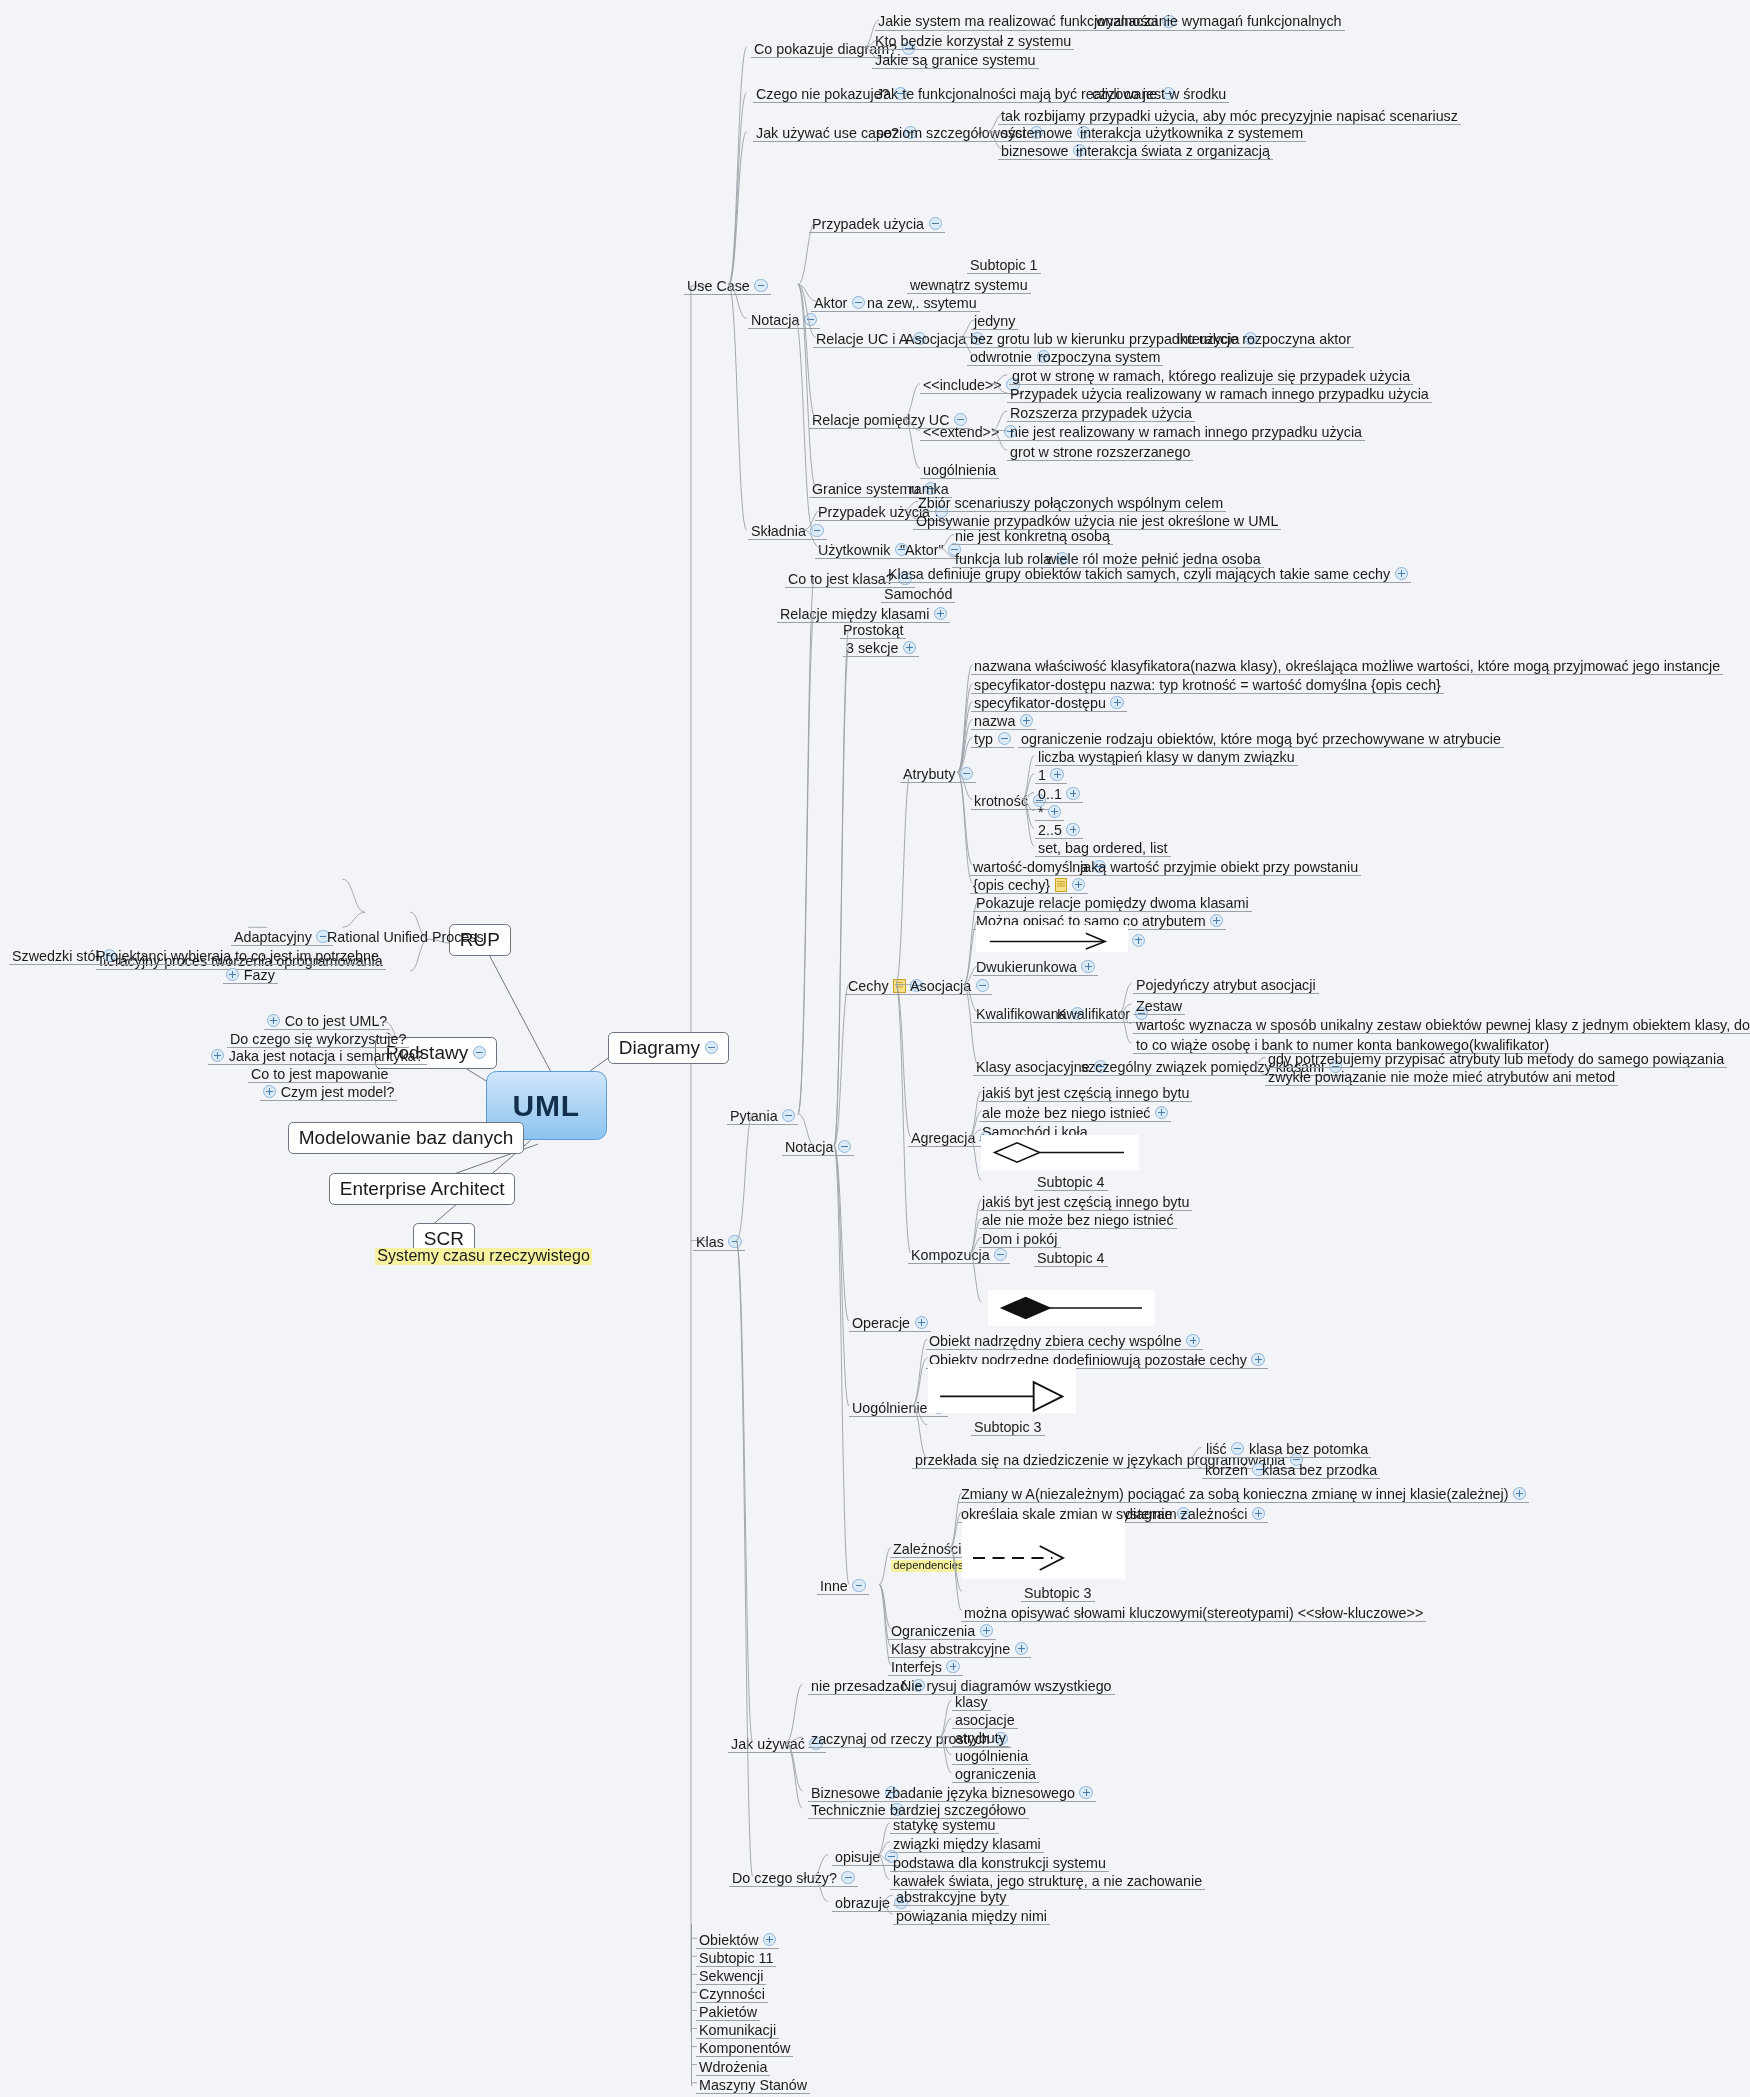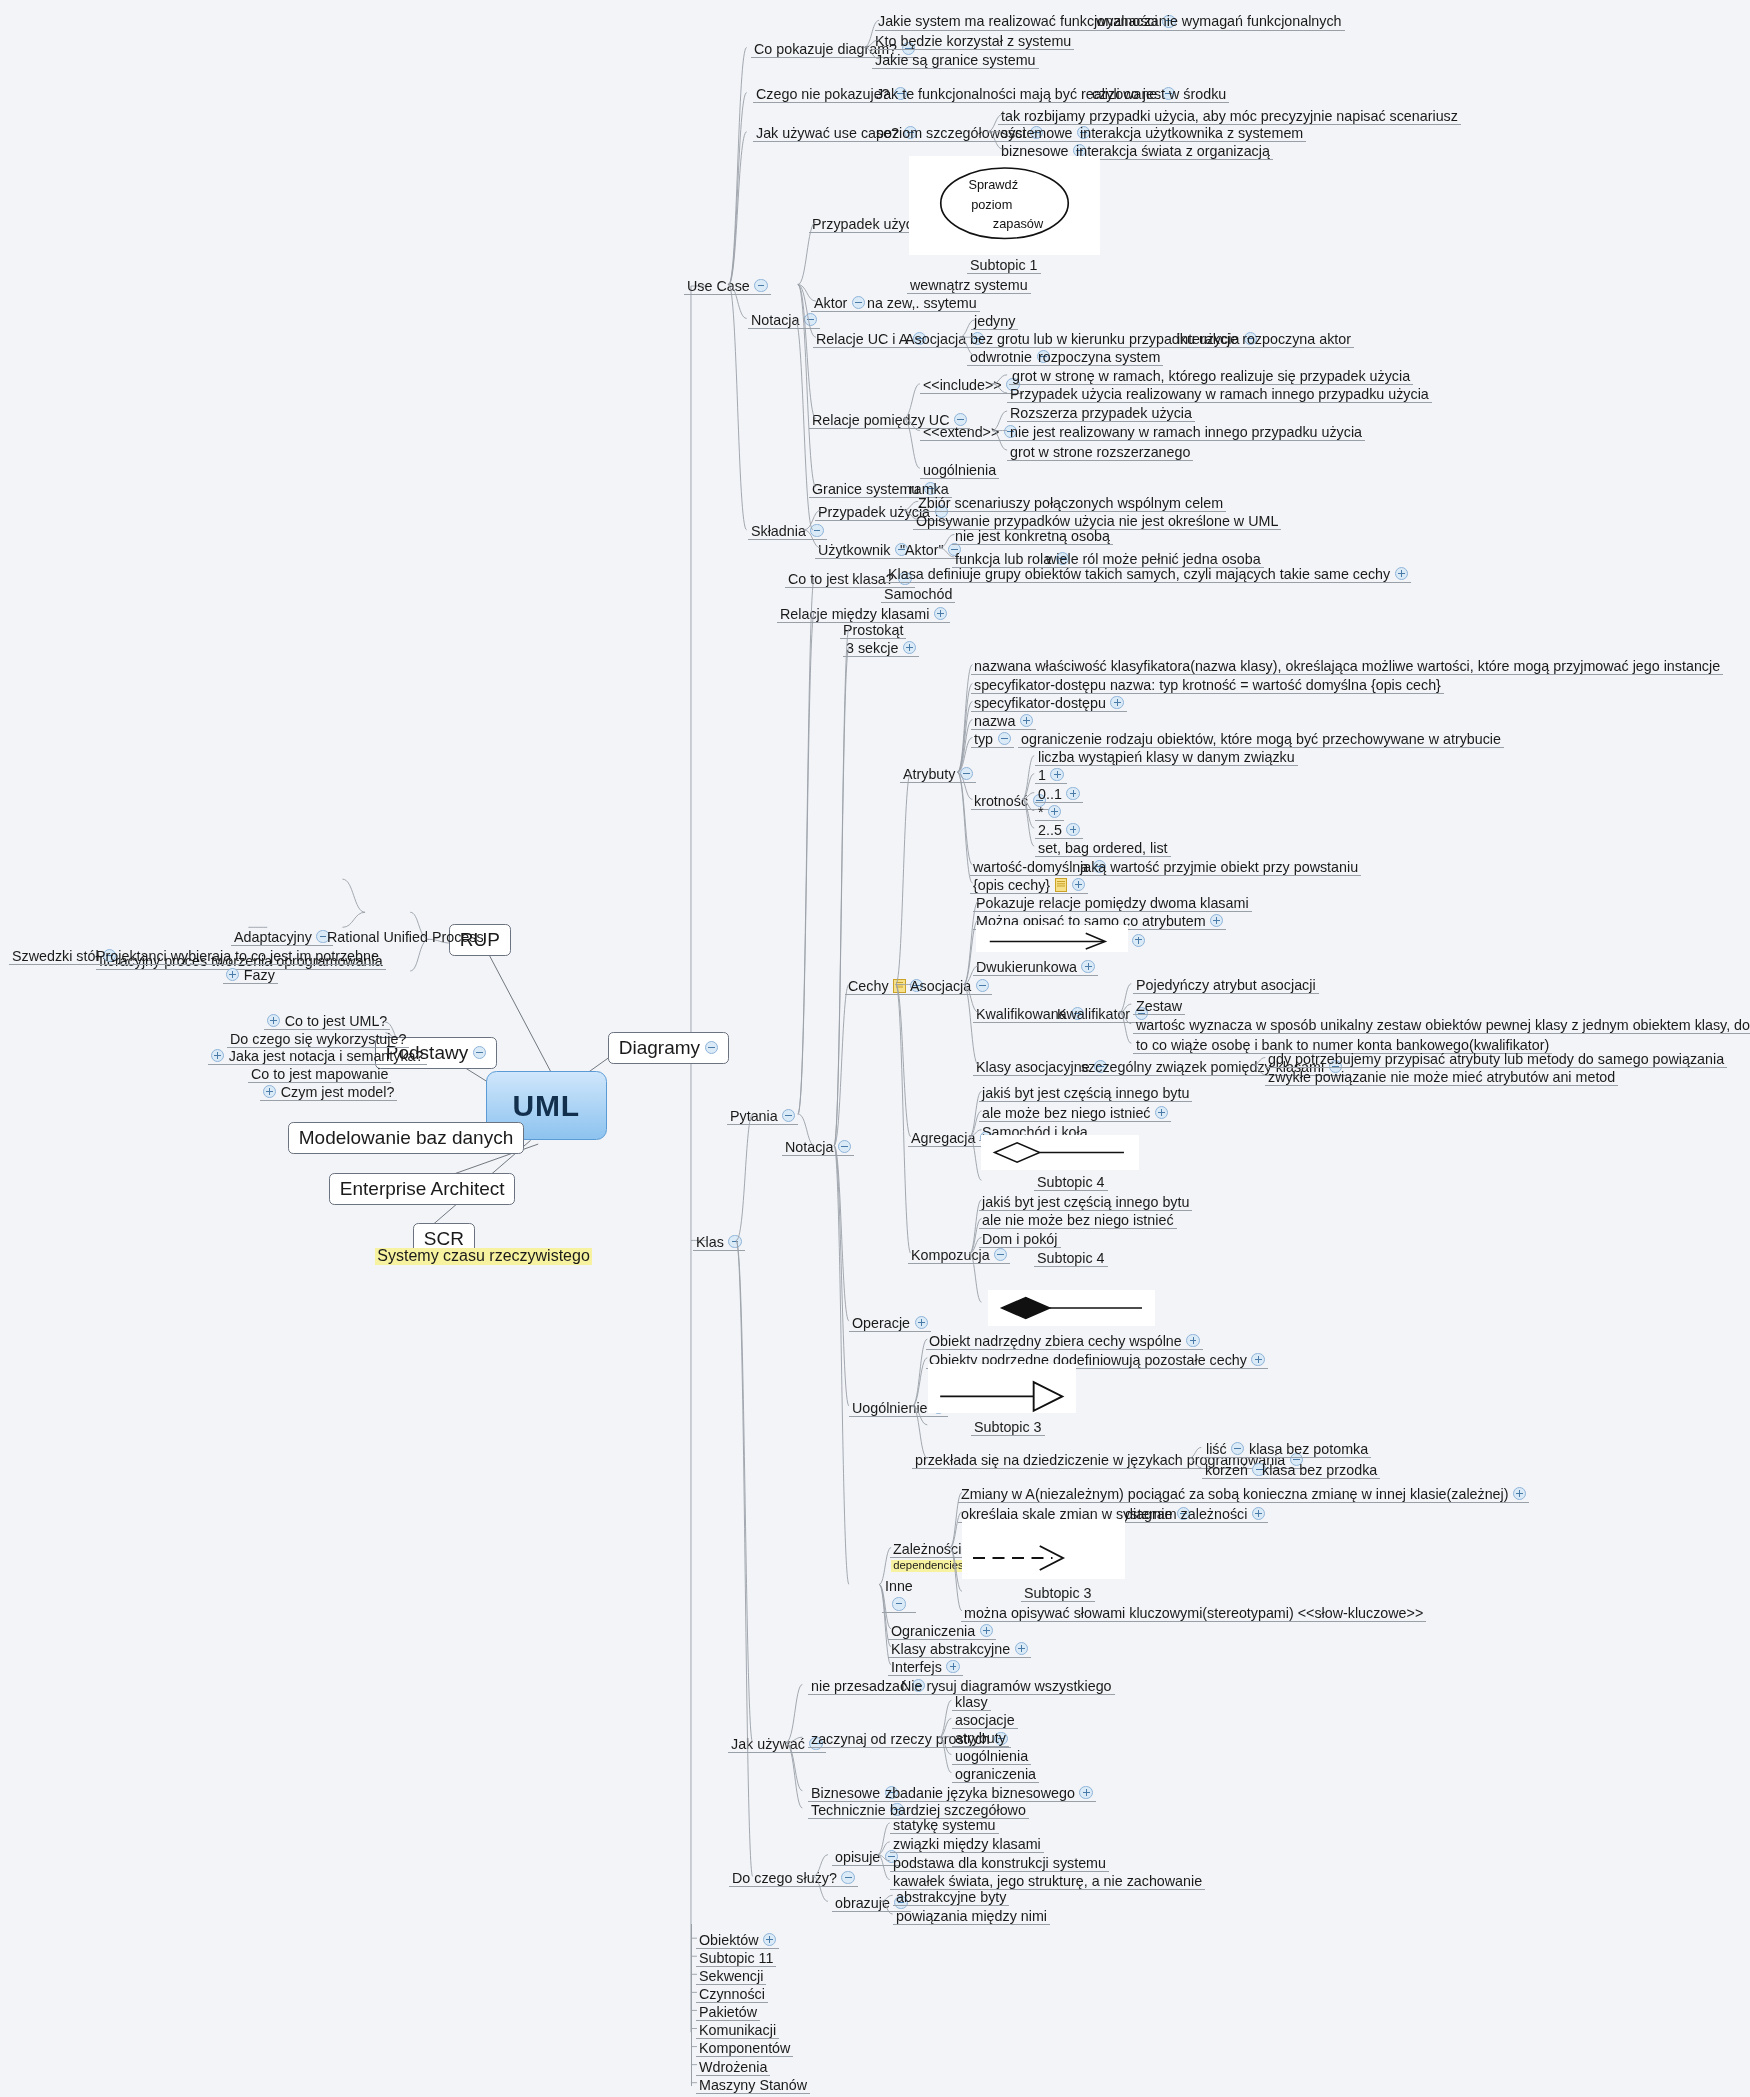--- a/index.html
+++ b/index.html
@@ -266,28 +266,20 @@
 <div class="node ul" style="left:748px;top:311px;">
   <span class="lbl">Notacja</span>
   <span class="tog"></span>
 </div>
 
 <div class="node ul" style="left:809px;top:215px;">
   <span class="lbl">Przypadek użycia</span>
   <span class="tog"></span>
 </div>
 
-<div class="imgpanel" style="left:909px;top:156px;width:191px;height:99px;">
-  <svg width="191" height="99" viewBox="0 0 254 132">
-    <ellipse cx="127" cy="63" rx="85" ry="47" fill="none" stroke="#111" stroke-width="2.2"></ellipse>
-    <text x="112" y="44" font-family="Liberation Sans, sans-serif" font-size="17" fill="#111" text-anchor="middle">Sprawdź</text>
-    <text x="110" y="70" font-family="Liberation Sans, sans-serif" font-size="17" fill="#111" text-anchor="middle">poziom</text>
-    <text x="145" y="96" font-family="Liberation Sans, sans-serif" font-size="17" fill="#111" text-anchor="middle">zapasów</text>
-  </svg>
-</div>
 <div class="node ul" style="left:967px;top:256px;">
   <span class="lbl">Subtopic 1</span>
 </div>
 <div class="node ul" style="left:907px;top:276px;justify-content:center;">
   <span class="lbl">wewnątrz systemu</span>
 </div>
 
 <div class="node ul" style="left:811px;top:294px;">
   <span class="lbl">Aktor</span>
   <span class="tog"></span>
@@ -648,21 +640,21 @@
   <span class="lbl">klasa bez potomka</span>
 </div>
 <div class="node ul" style="left:1202px;top:1461px;">
   <span class="lbl">korzeń</span>
   <span class="tog"></span>
 </div>
 <div class="node ul" style="left:1259px;top:1461px;">
   <span class="lbl">klasa bez przodka</span>
 </div>
 
-<div class="node ul" style="left:882px;top:1577px;flex-direction:column;">
+<div class="node ul" style="left:817px;top:1577px;">
   <span class="lbl">Inne</span>
   <span class="tog"></span>
 </div>
 <div class="node ul" style="left:890px;top:1540px;">
   <span class="lbl">Zależności</span>
   <span class="tog"></span>
 </div>
 <div class="node" style="left:888px;top:1558px;font-size:11.3px;">
   <span class="lbl hl">dependencies</span>
 </div>

